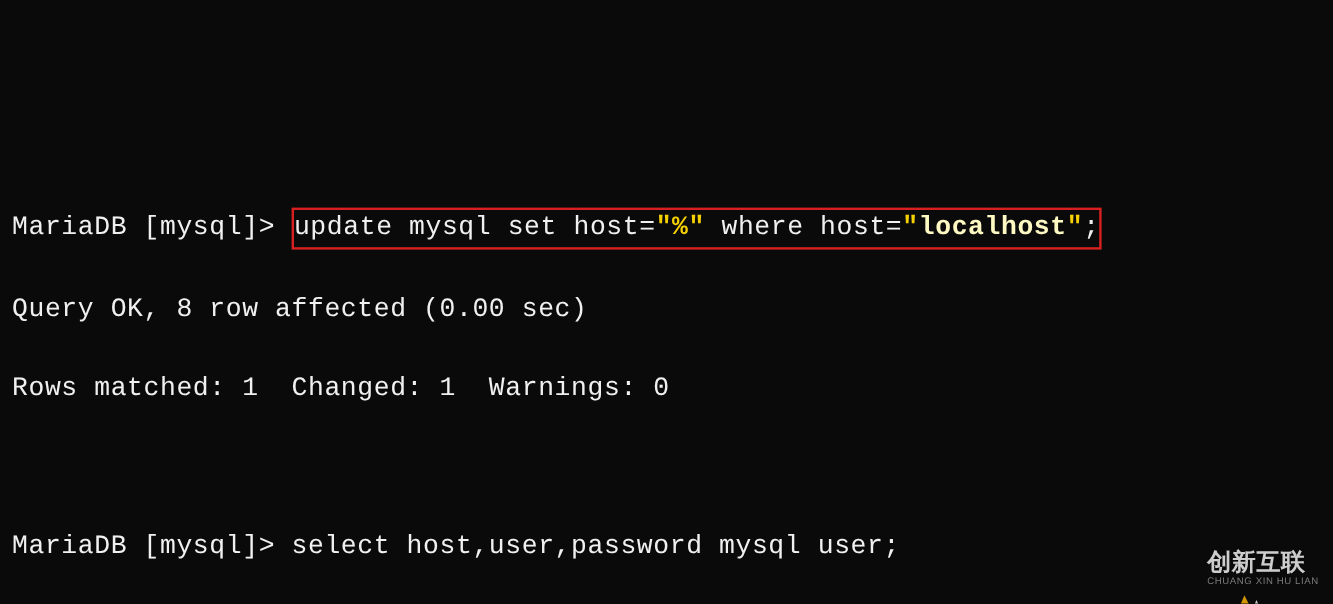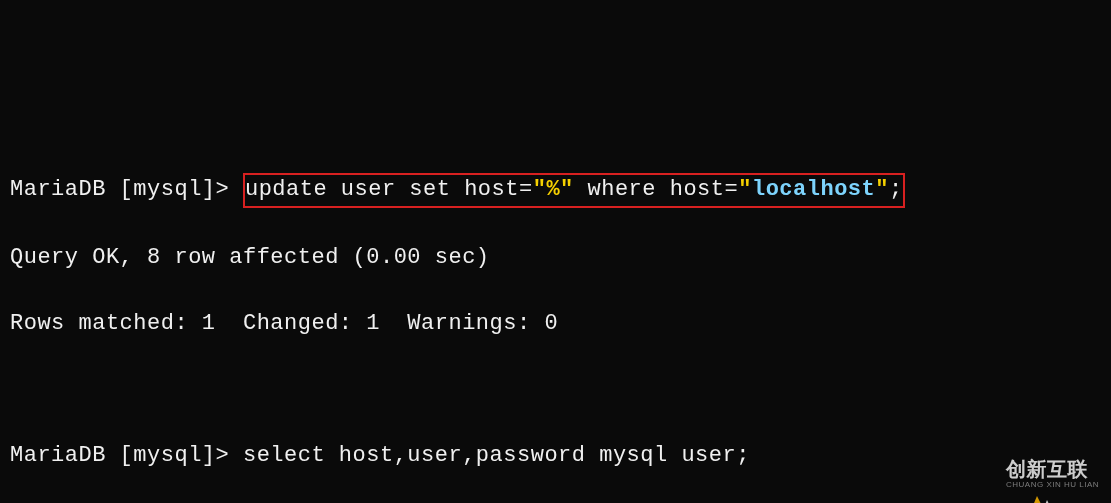--- a/index.html
+++ b/index.html
@@ -18,21 +18,21 @@
       letter-spacing: 0.5px;
     }
     .line { display: block; }
     .hl-box1 {
       border: 2px solid #d82020;
       display: inline-block;
       padding: 0 0;
       line-height: 1.4;
     }
     .yellow-bold { color: #f5d000; font-weight: bold; }
-    .magenta-bold { color: #7dd3fc; font-weight: bold; }
+    .magenta-bold { color: #fef9c3; font-weight: bold; }
     .watermark {
       position: absolute;
       right: 12px;
       bottom: 10px;
       display: flex;
       align-items: center;
       gap: 0;
       opacity: 0.85;
     }
     .wm-logo {
@@ -56,21 +56,21 @@
       line-height: 1.4;
     }
     .wm-text-col { display: flex; flex-direction: column; }
   </style>
 </head>
 <body>
 
 
 
 
-<span class="line"><span>MariaDB [mysql]&gt; </span><span class="hl-box1"><span>update user set host=</span><span class="yellow-bold">"%"</span><span> where host=</span><span class="yellow-bold">"</span><span class="magenta-bold">localhost</span><span class="yellow-bold">"</span><span>;</span></span></span>
+<span class="line"><span>MariaDB [mysql]&gt; </span><span class="hl-box1"><span>update mysql set host=</span><span class="yellow-bold">"%"</span><span> where host=</span><span class="yellow-bold">"</span><span class="magenta-bold">localhost</span><span class="yellow-bold">"</span><span>;</span></span></span>
 <span class="line">Query OK, 8 row affected (0.00 sec)</span>
 <span class="line">Rows matched: 1  Changed: 1  Warnings: 0</span>
 <span class="line"> </span>
 <span class="line"><span>MariaDB [mysql]&gt; </span><span>select host,user,password mysql user;</span></span>
 
 
 
 
 
 

